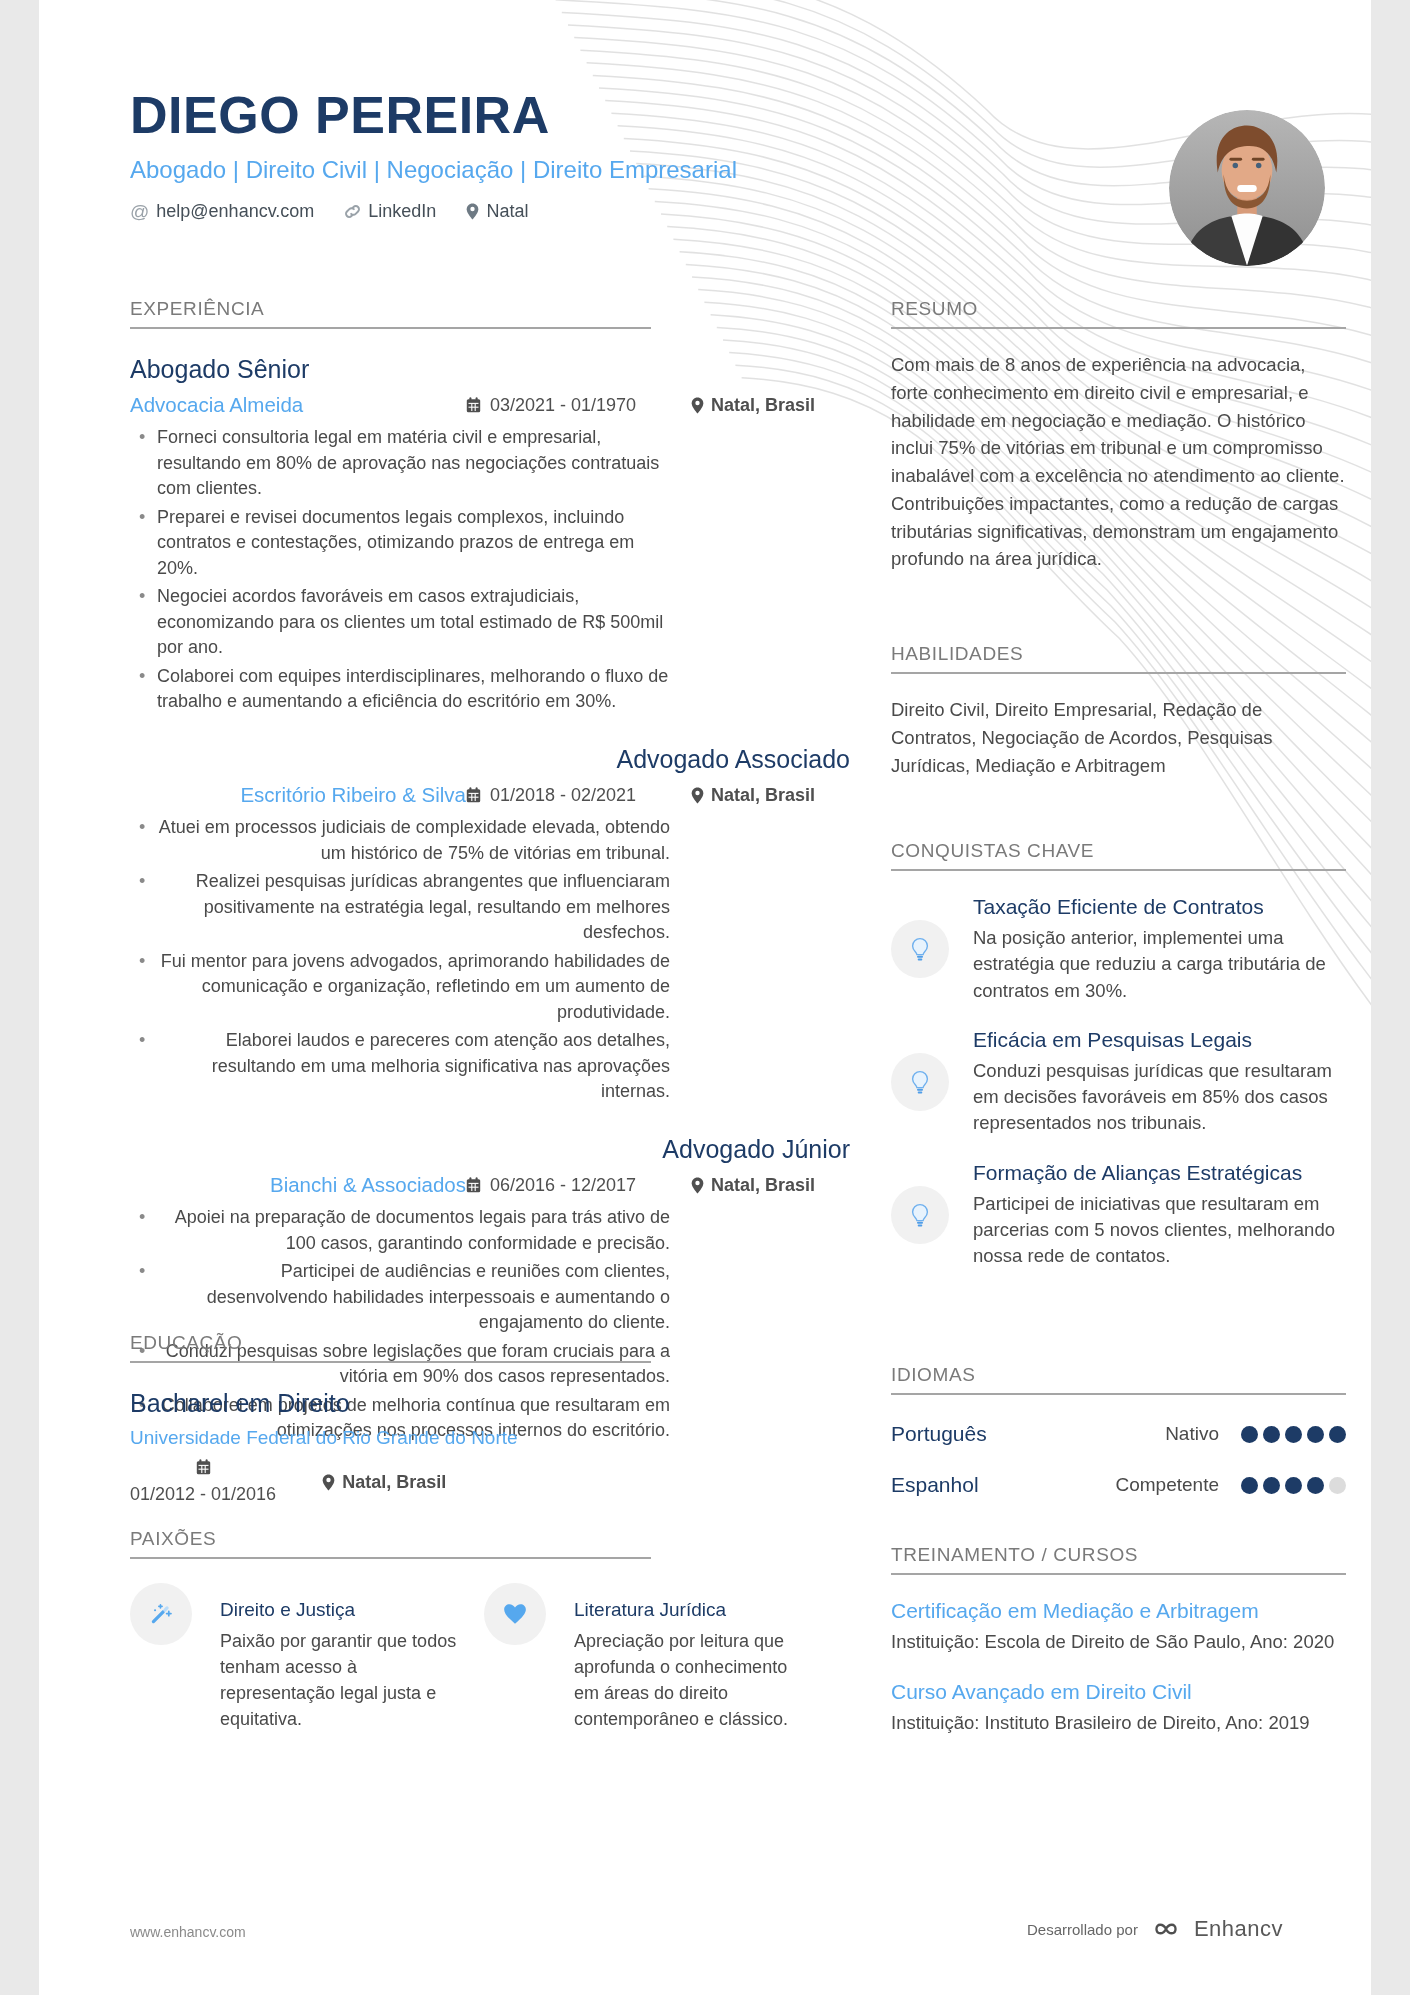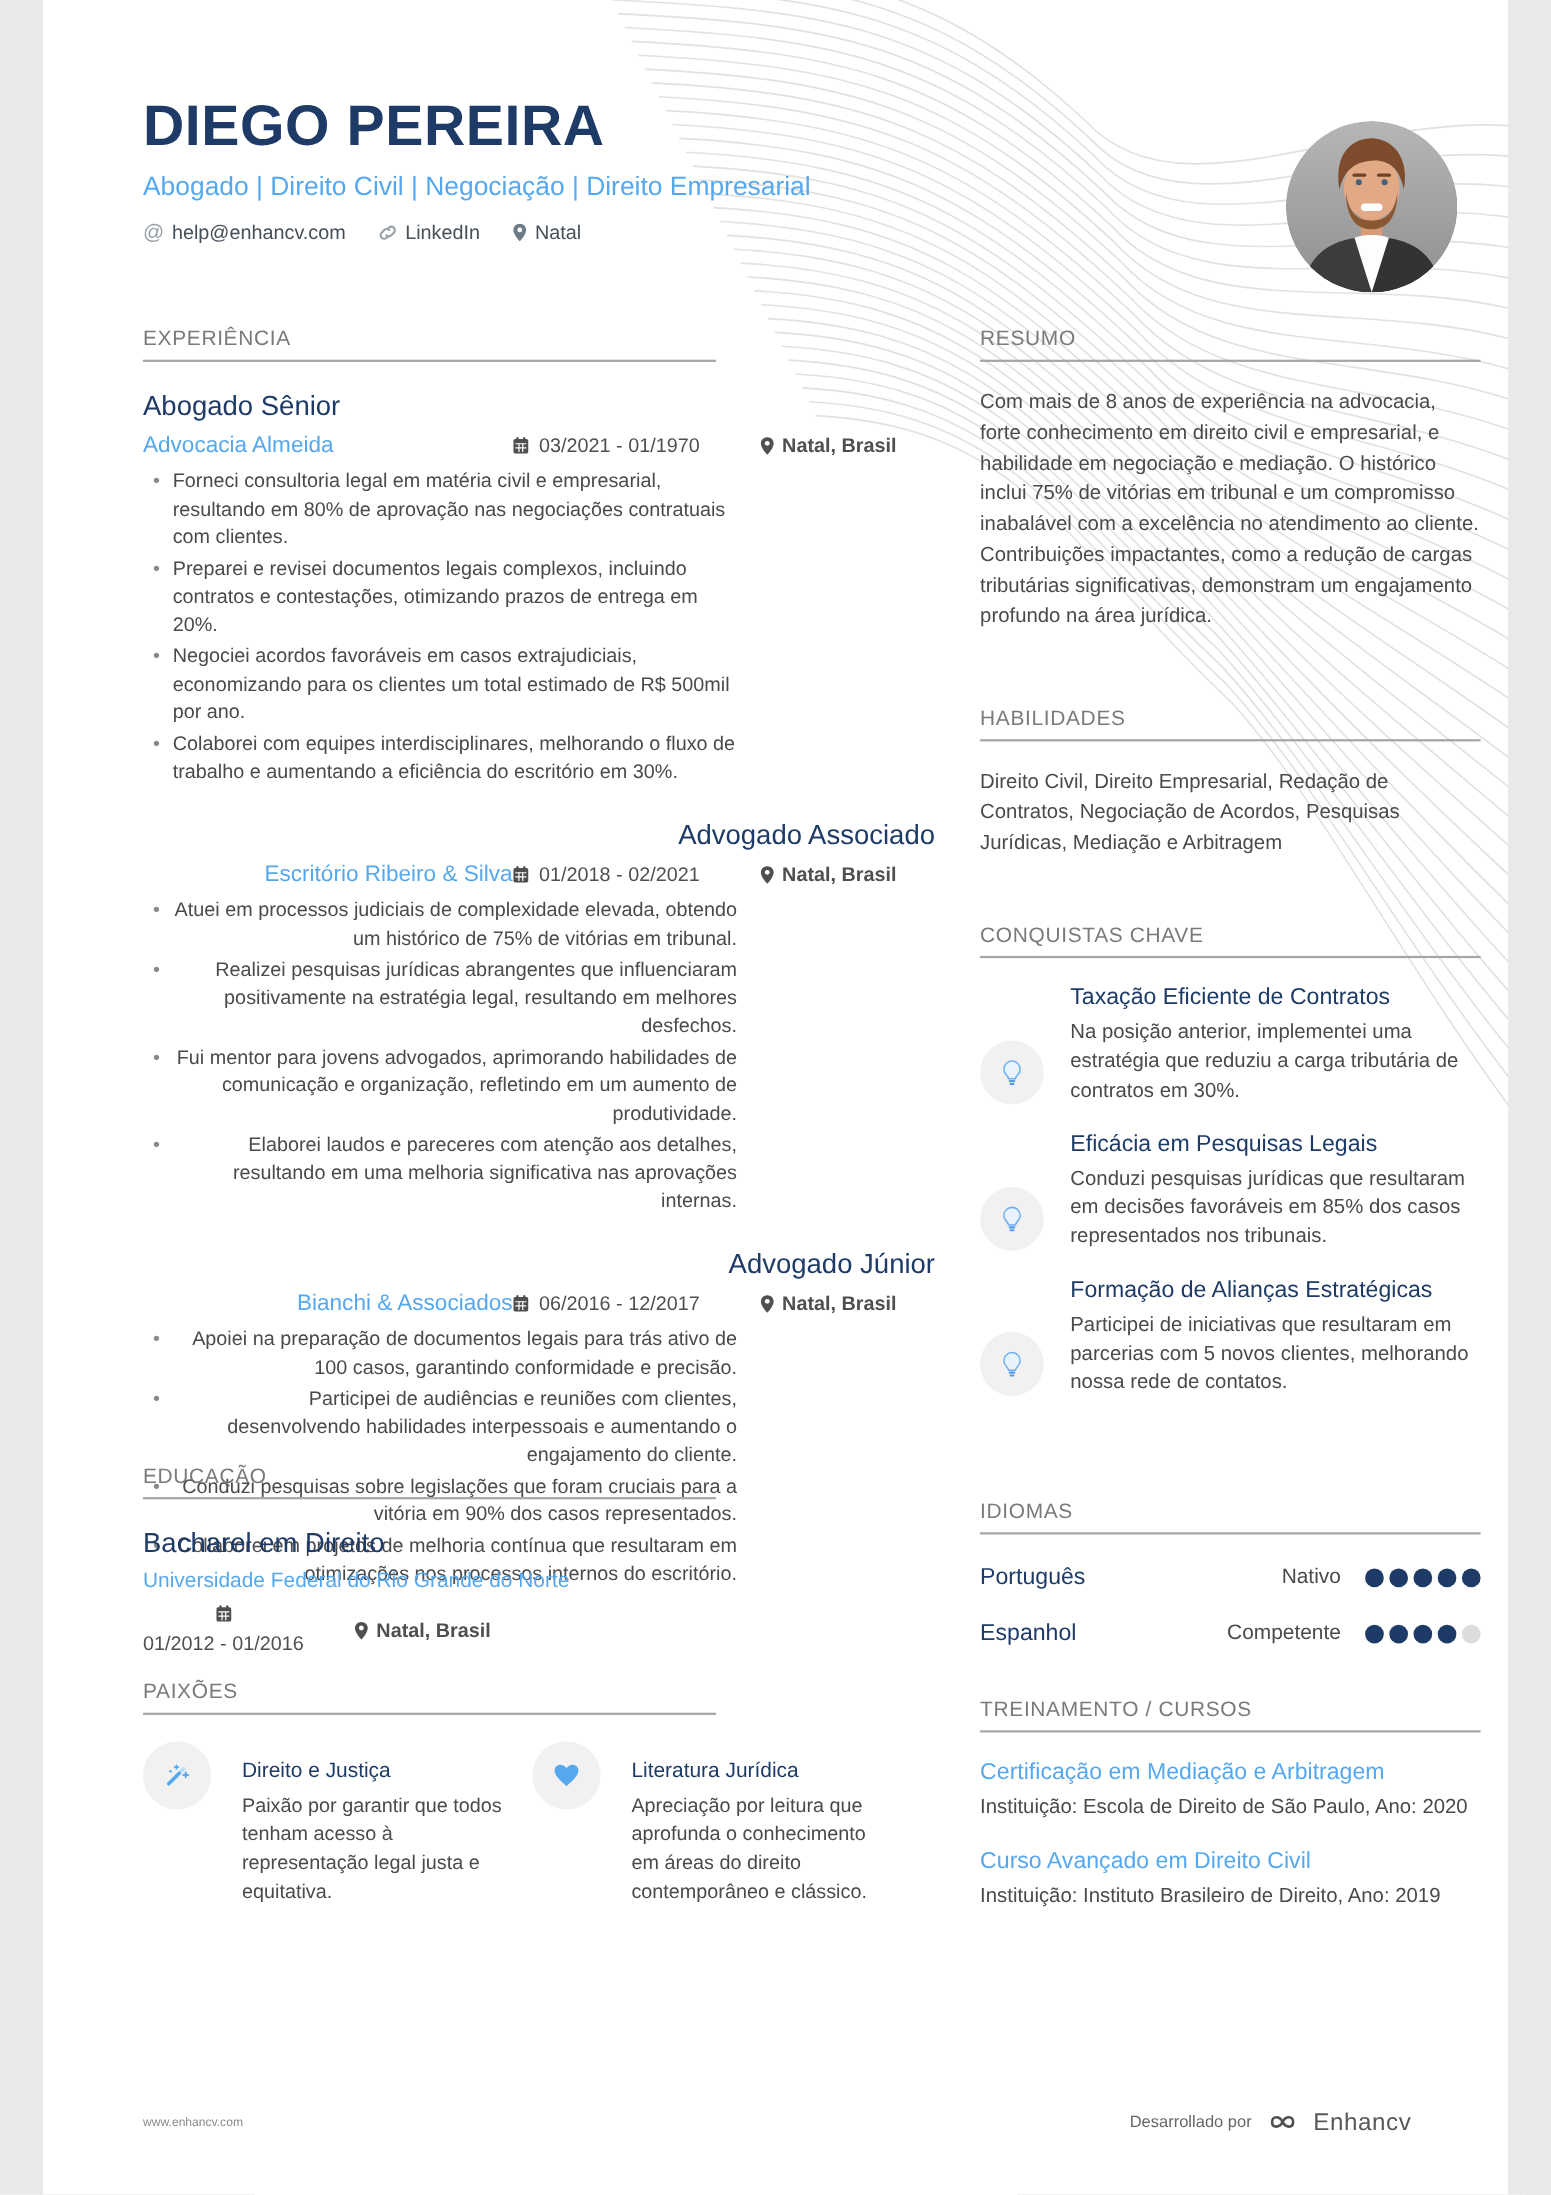--- a/index.html
+++ b/index.html
@@ -53,36 +53,36 @@
   .passion:first-child{width:354px;}
   .icon-circle{flex:none; width:62px; height:62px; border-radius:50%; background:var(--icon-circle-bg);
     display:flex; align-items:center; justify-content:center;}
   .passion-body{margin-left:28px;}
   .passion-title{font-size:19px; color:var(--navy); font-weight:500;margin-top:16px;}
   .passion-text{font-size:18px; line-height:1.45; margin-top:7px; width:238px;}
   .passion:last-child .passion-text{width:222px;}
   
   .summary-text{font-size:18.5px; line-height:1.5; margin-top:22px; color:var(--body-gray);}
   .skills-text{font-size:18.5px; line-height:1.5; margin-top:22px; color:var(--body-gray);}
-  .achv{display:flex; align-items:flex-end; margin-top:24px;}
+  .achv{display:flex; align-items:center; margin-top:24px;}
   .achv .icon-circle{width:58px; height:58px;}
   .achv-body{margin-left:24px; width:373px;}
   .achv-title{font-size:21px; color:var(--navy); font-weight:500;}
   .achv-text{font-size:18.5px; line-height:1.42; margin-top:6px;}
   .lang-row{display:flex; align-items:center; margin-top:27px;}
   .lang-name{font-size:21px; color:var(--navy); font-weight:500; flex:1;}
   .lang-level{font-size:19px; color:var(--body-gray);}
   .lang-dots{display:flex; gap:5px; margin-left:22px;}
   .dot{width:17px; height:17px; border-radius:50%; background:var(--dot-empty);}
   .dot.filled{background:var(--navy);}
   .course{margin-top:24px;}
   .course-title{font-size:21px; color:var(--accent);}
   .course-inst{font-size:18.5px; line-height:1.45; margin-top:6px; color:var(--body-gray);}
   
-  .footer-url{position:absolute; left:91px; top:1924px; font-size:11px; color:var(--footer-gray); cursor:pointer;}
+  .footer-url{position:absolute; left:91px; top:1924px; font-size:14px; color:var(--footer-gray); cursor:pointer;}
   .footer-brand{position:absolute; right:88px; top:1916px; display:flex; align-items:center; gap:10px;}
   .powered{font-size:15px; color:#666;}
   .brand-name{font-size:22px; color:#585858; letter-spacing:.5px;}
   svg{display:block;}
 </style>
 </head>
 <body>
 
 <div class="page">
 

